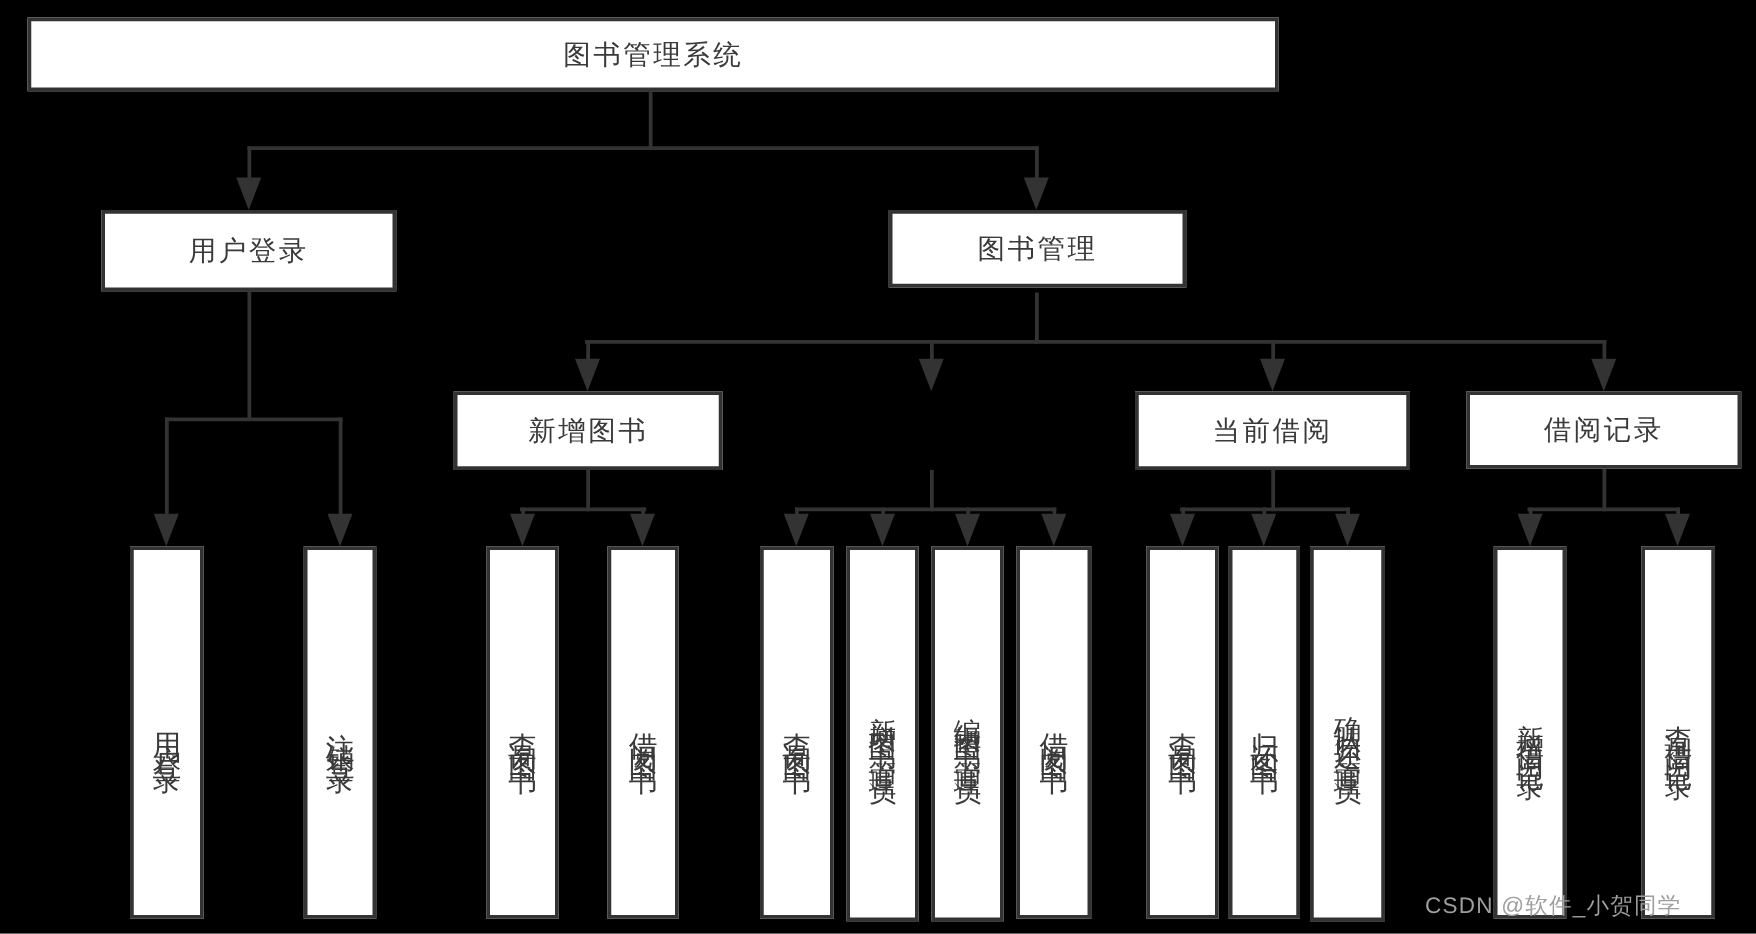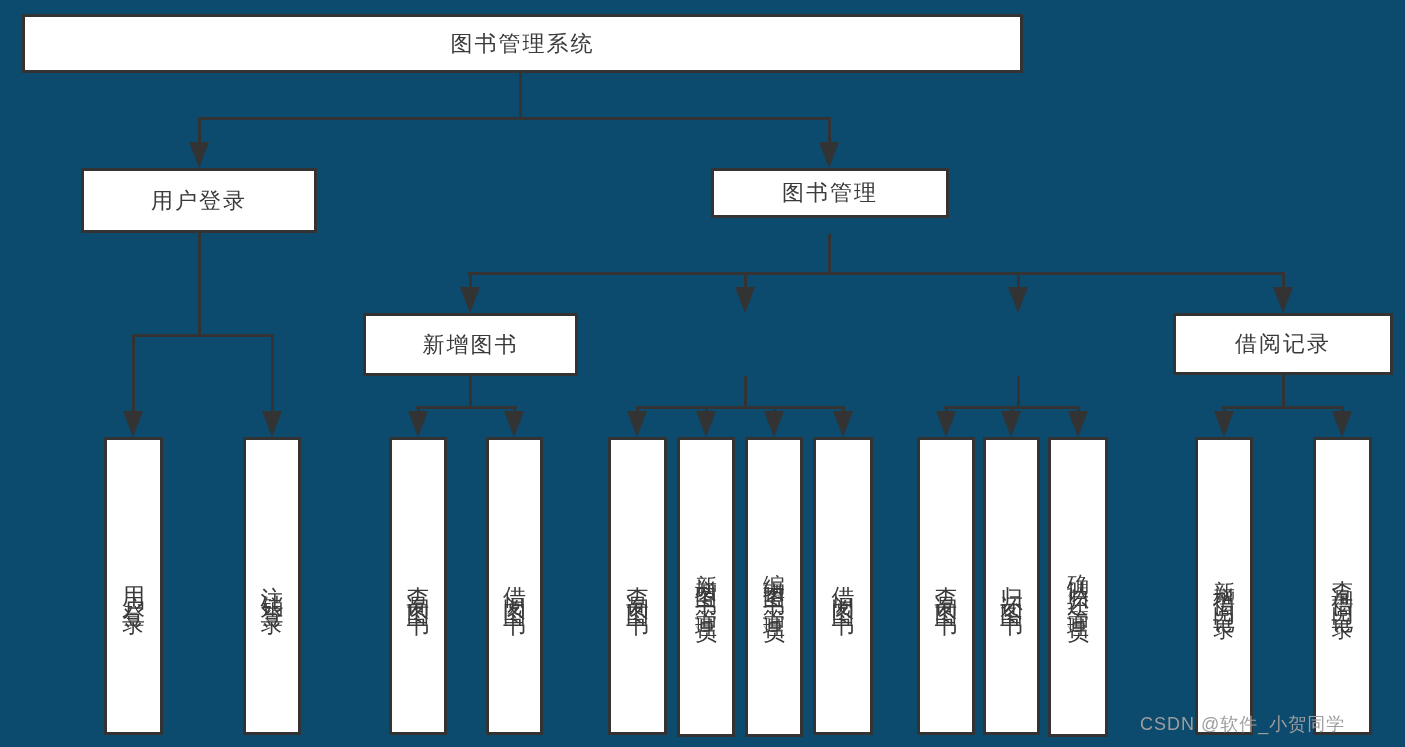--- a/index.html
+++ b/index.html
@@ -1,17 +1,17 @@
 <!DOCTYPE html>
 <html><head>
 <meta charset="utf-8">
 <style>
   html,body{margin:0;padding:0;background:#fff;}
   #canvas{
-    position:relative;width:1405px;height:747px;background:#0c4a6e;overflow:hidden;
+    position:relative;width:1405px;height:747px;background:#000000;overflow:hidden;
     font-family:"Liberation Sans","DejaVu Sans",sans-serif;color:#3a3a3a;
   }
   .node{
     position:absolute;box-sizing:border-box;background:#fff;border:3px solid #333;
     display:flex;align-items:center;justify-content:center;text-align:center;
   }
   .htext{font-size:22px;letter-spacing:2px;color:#3a3a3a;white-space:nowrap;}
   .vtext{
     writing-mode:vertical-rl;text-orientation:mixed;
     font-size:23px;letter-spacing:9px;color:#3a3a3a;line-height:1;
@@ -34,29 +34,32 @@
 <div id="canvas">
 
   <div class="node" style="left:22px;top:14px;width:1001px;height:59px">
     <span class="htext">图书管理系统</span>
   </div>
 
   <div class="node" style="left:81px;top:168px;width:236px;height:65px">
     <span class="htext">用户登录</span>
   </div>
 
-  <div class="node" style="left:711px;top:168px;width:238px;height:50px">
+  <div class="node" style="left:711px;top:168px;width:238px;height:62px">
     <span class="htext">图书管理</span>
   </div>
 
   <div class="node" style="left:363px;top:313px;width:215px;height:63px">
     <span class="htext">新增图书</span>
   </div>
 
 
+  <div class="node" style="left:908px;top:313px;width:220px;height:63px">
+    <span class="htext">当前借阅</span>
+  </div>
 
   <div class="node" style="left:1173px;top:313px;width:220px;height:62px">
     <span class="htext">借阅记录</span>
   </div>
 
   <div class="node" style="left:104px;top:437px;width:59px;height:298px">
     <span class="vtext">用户登录</span>
   </div>
   <div class="node" style="left:243px;top:437px;width:58px;height:298px">
     <span class="vtext">注销登录</span>

